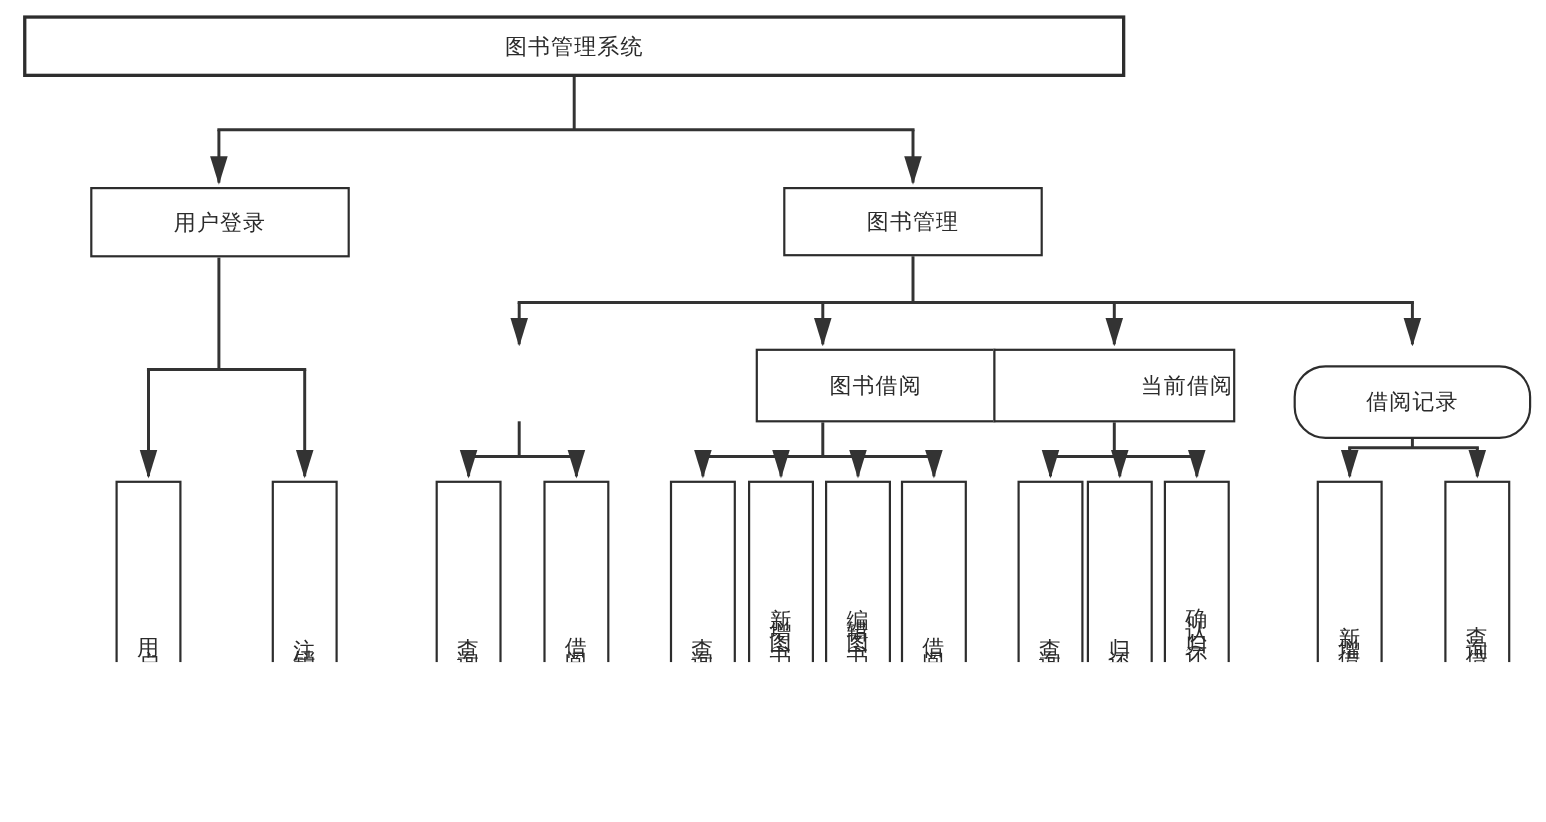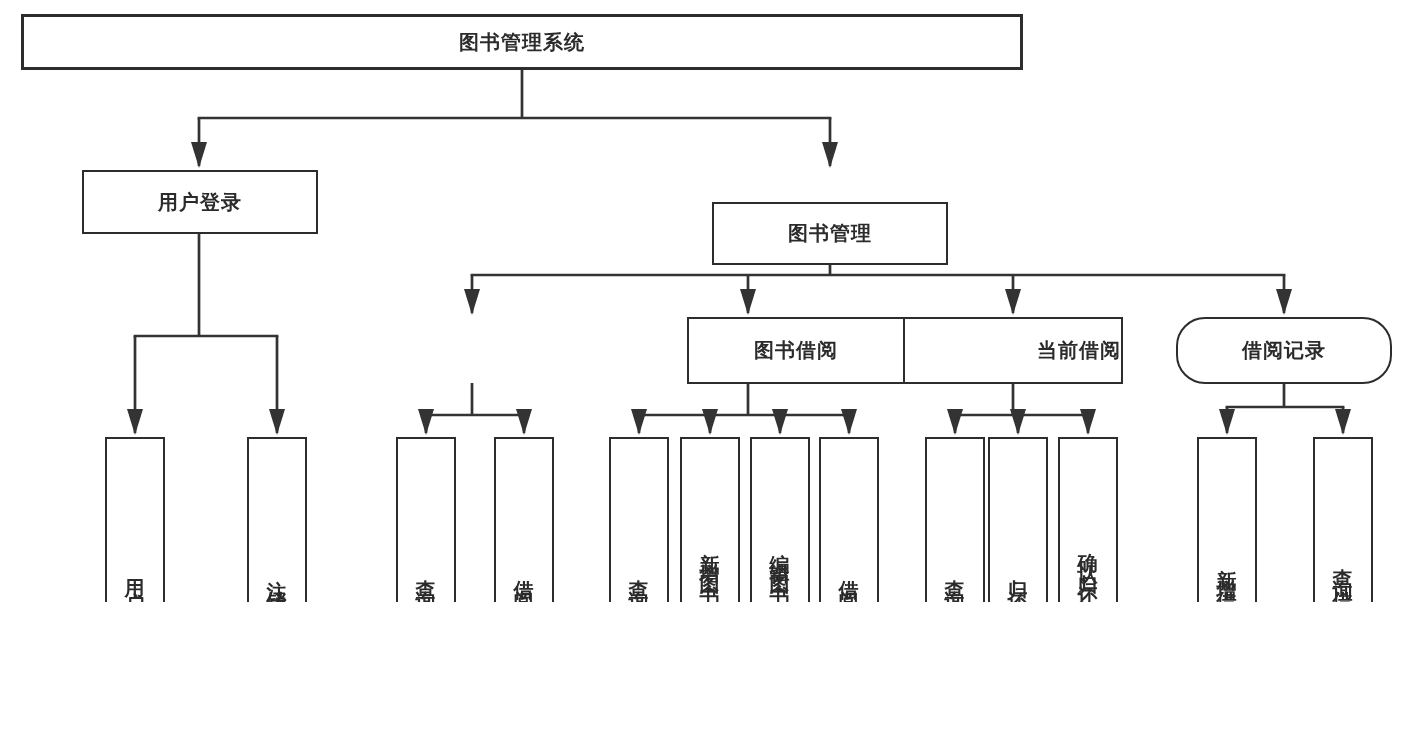--- a/index.html
+++ b/index.html
@@ -2,21 +2,20 @@
 <html><head>
 <meta charset="utf-8">
 <style>
   html,body{margin:0;padding:0;background:#ffffff;}
   #canvas{
     position:relative;
     width:1405px;height:602px;
     background:#ffffff;
     font-family:"DejaVu Sans","Liberation Sans",sans-serif;
     overflow:hidden;
-    font-weight:bold;
   }
   #wires{position:absolute;left:0;top:0;z-index:0;}
   .box{
     position:absolute;
     box-sizing:border-box;
     background:#ffffff;
     border:2.5px solid #2d2d2d;
     display:flex;align-items:center;justify-content:center;
     font-size:20px;color:#2b2b2b;
     letter-spacing:1px;
@@ -96,31 +95,31 @@
     </g>
   </svg>
 
   <div class="box root" style="left:21px;top:14px;width:1002px;height:56px;">
     <span>图书管理系统</span>
   </div>
 
   <div class="box" style="left:82px;top:170px;width:236px;height:64px;">
     <span>用户登录</span>
   </div>
-  <div class="box" style="left:712px;top:170px;width:236px;height:63px;margin-top:32px;">
+  <div class="box" style="left:712px;top:170px;width:236px;height:63px;">
     <span>图书管理</span>
   </div>
 
   <div class="box" style="left:639px;top:317px;width:218px;height:67px;margin-left:48px;">
     <span>图书借阅</span>
   </div>
   <div class="box" style="left:903px;top:317px;width:220px;height:67px;justify-content:flex-end;">
     <span>当前借阅</span>
   </div>
-  <div class="box" style="left:1176px;top:317px;width:216px;height:67px;border-radius:29px;">
+  <div class="box" style="left:1176px;top:332px;width:216px;height:67px;border-radius:29px;">
     <span>借阅记录</span>
   </div>
 
   <div class="box leaf" style="left:105px;top:437px;width:60px;height:298px;">
     <span>用户登录</span>
   </div>
   <div class="box leaf" style="left:247px;top:437px;width:60px;height:298px;">
     <span>注销登录</span>
   </div>
 

